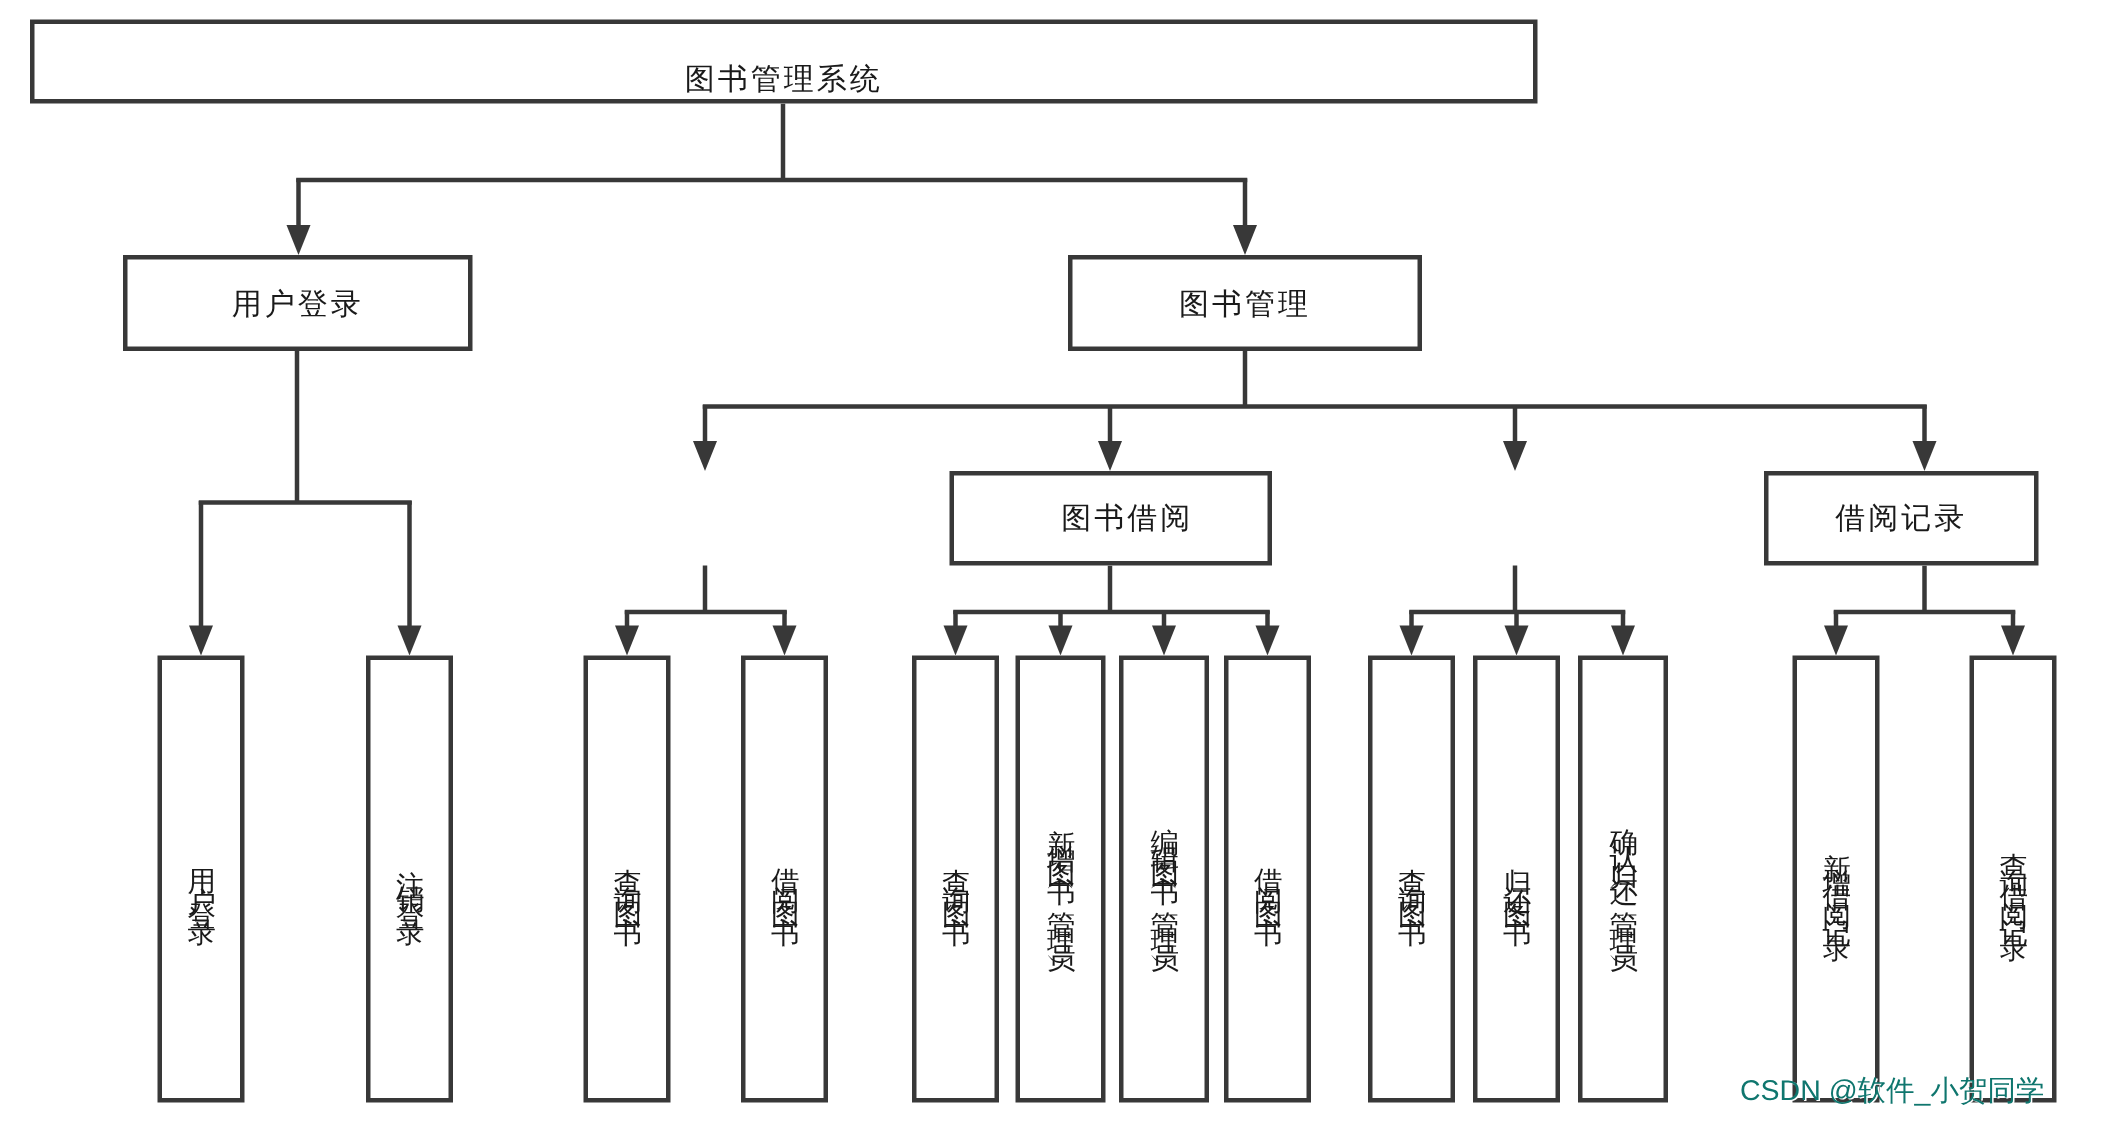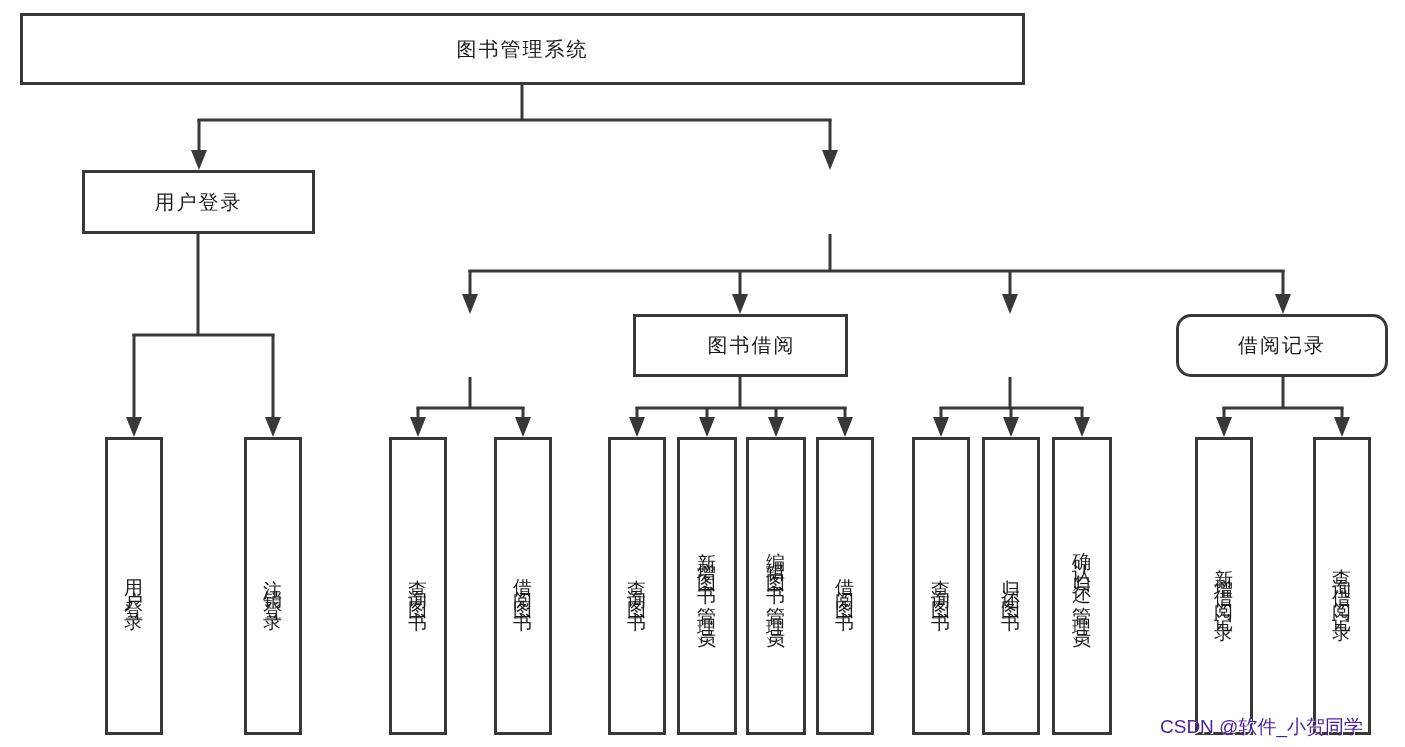--- a/index.html
+++ b/index.html
@@ -37,21 +37,21 @@
     font-size:19px;
     line-height:1;
     letter-spacing:11px;
     white-space:nowrap;
   }
   .watermark{
     position:absolute;
     left:1160px;
     top:714px;
     font-size:19px;
-    color:#4c1d95;
+    color:#0f766e;
     text-shadow:1px 1px 0 #ffffff;
     white-space:nowrap;
     z-index:5;
   }
 </style>
 </head>
 <body>
 
 <div class="canvas">
 
@@ -115,32 +115,35 @@
       <path d="M768 417 L784 417 L776 437 Z"></path>
       <path d="M837 417 L853 417 L845 437 Z"></path>
       <path d="M933 417 L949 417 L941 437 Z"></path>
       <path d="M1003 417 L1019 417 L1011 437 Z"></path>
       <path d="M1074 417 L1090 417 L1082 437 Z"></path>
       <path d="M1216 417 L1232 417 L1224 437 Z"></path>
       <path d="M1334 417 L1350 417 L1342 437 Z"></path>
     </g>
   </svg>
 
-  <div class="box h-box" style="left:20px;top:13px;width:1005px;height:72px;">
+  <div class="box h-box" style="left:20px;top:13px;width:1005px;height:56px;align-items:flex-end;">
     <span>图书管理系统</span>
   </div>
 
   <div class="box h-box" style="left:82px;top:170px;width:233px;height:64px;">
     <span>用户登录</span>
   </div>
+  <div class="box h-box" style="left:712px;top:170px;width:236px;height:64px;">
+    <span>图书管理</span>
+  </div>
 
   <div class="box h-box" style="left:633px;top:314px;width:215px;height:63px;padding-left:22px;">
     <span>图书借阅</span>
   </div>
-  <div class="box h-box" style="left:1176px;top:314px;width:212px;height:63px;border-radius:15px;">
+  <div class="box h-box" style="left:1176px;top:314px;width:183px;height:63px;">
     <span>借阅记录</span>
   </div>
 
   <div class="box v-box" style="left:105px;top:437px;width:58px;height:298px;">
     <span>用户登录</span>
   </div>
   <div class="box v-box" style="left:244px;top:437px;width:58px;height:298px;">
     <span>注销登录</span>
   </div>
 

